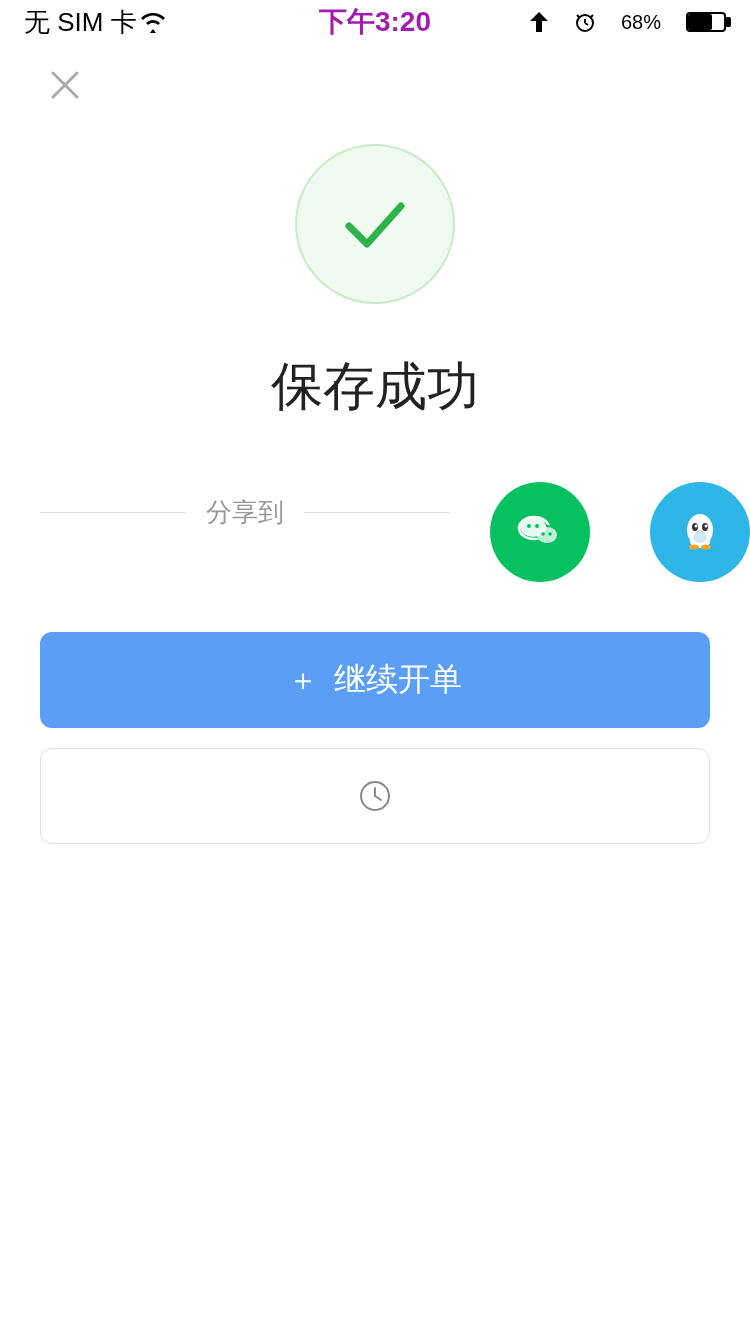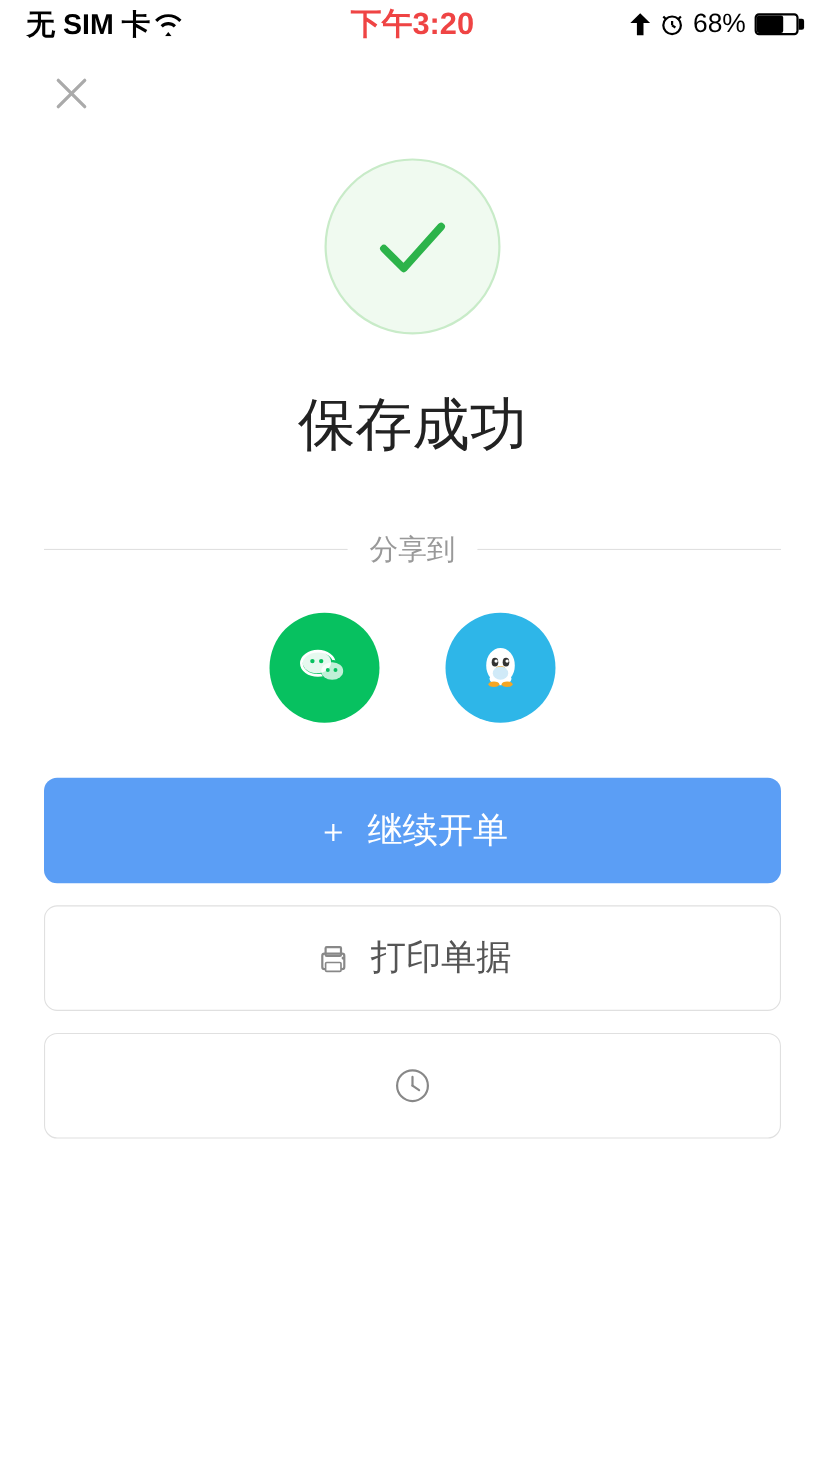--- a/index.html
+++ b/index.html
@@ -16,39 +16,39 @@
     .status-bar {
       display: flex;
       align-items: center;
       justify-content: space-between;
       padding: 0 24px;
       height: 44px;
       background: #fff;
     }
     .status-left {
       font-size: 26px;
-      font-weight: 700;
+      font-weight: 400;
       color: #000;
       display: flex;
       align-items: center;
       gap: 2px;
     }
     .status-center {
       font-size: 28px;
       font-weight: 600;
-      color: #ef4444;
+      color: #a21caf;
       position: absolute;
       left: 50%;
       transform: translateX(-50%);
     }
     .status-right {
       display: flex;
       align-items: center;
-      gap: 8px;
-      font-size: 24px;
+      gap: 25px;
+      font-size: 20px;
       color: #000;
     }
     .battery-icon {
       display: inline-flex;
       align-items: center;
       gap: 2px;
     }
     .battery-body {
       width: 40px;
       height: 20px;
@@ -121,21 +121,21 @@
       font-size: 52px;
       font-weight: 400;
       color: #222;
       margin-bottom: 60px;
     }
 
     
     .share-section {
       width: 100%;
       display: flex;
-      flex-direction: column;
+      flex-direction: row;
       align-items: center;
       margin-bottom: 50px;
     }
     .divider-container {
       width: 100%;
       display: flex;
       align-items: center;
       padding: 0 40px;
       margin-bottom: 40px;
     }
@@ -305,29 +305,20 @@
     </div>
   </div>
 
   <div class="actions">
 
     <button class="btn btn-primary">
       <span class="btn-icon">＋</span>
       <span>继续开单</span>
     </button>
 
-    <button class="btn btn-secondary">
-      <svg width="36" height="36" viewBox="0 0 36 36">
-        <rect x="8" y="14" width="20" height="14" rx="2" stroke="#888" stroke-width="2" fill="none"></rect>
-        <rect x="11" y="8" width="14" height="8" rx="1" stroke="#888" stroke-width="2" fill="none"></rect>
-        <rect x="11" y="22" width="14" height="8" rx="1" stroke="#888" stroke-width="1.5" fill="white"></rect>
-        <circle cx="27" cy="18" r="1.5" fill="#888"></circle>
-      </svg>
-      <span>打印单据</span>
-    </button>
 
     <button class="btn btn-secondary">
       <svg width="36" height="36" viewBox="0 0 36 36">
         <circle cx="18" cy="18" r="14" stroke="#888" stroke-width="2" fill="none"></circle>
         <line x1="18" y1="10" x2="18" y2="18" stroke="#888" stroke-width="2" stroke-linecap="round"></line>
         <line x1="18" y1="18" x2="24" y2="22" stroke="#888" stroke-width="2" stroke-linecap="round"></line>
       </svg>
     </button>
 
   </div>

